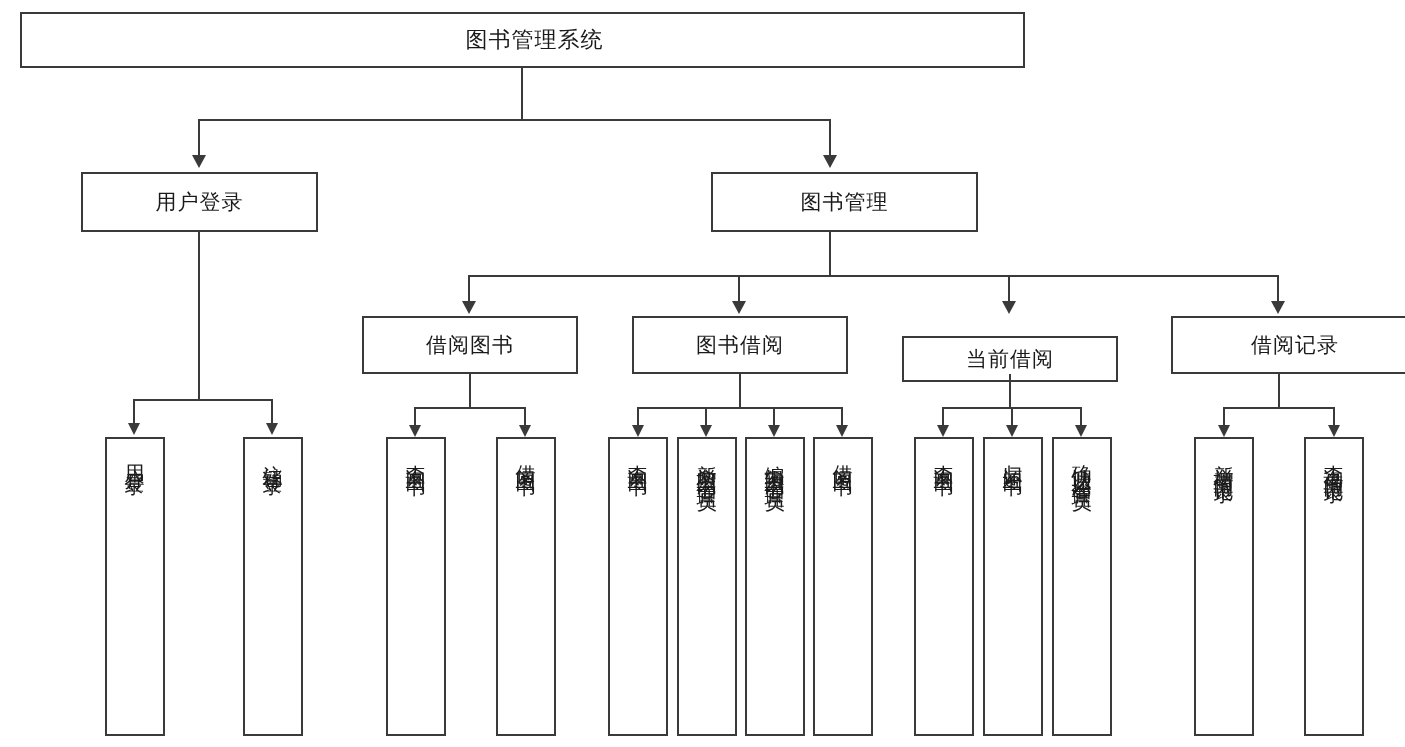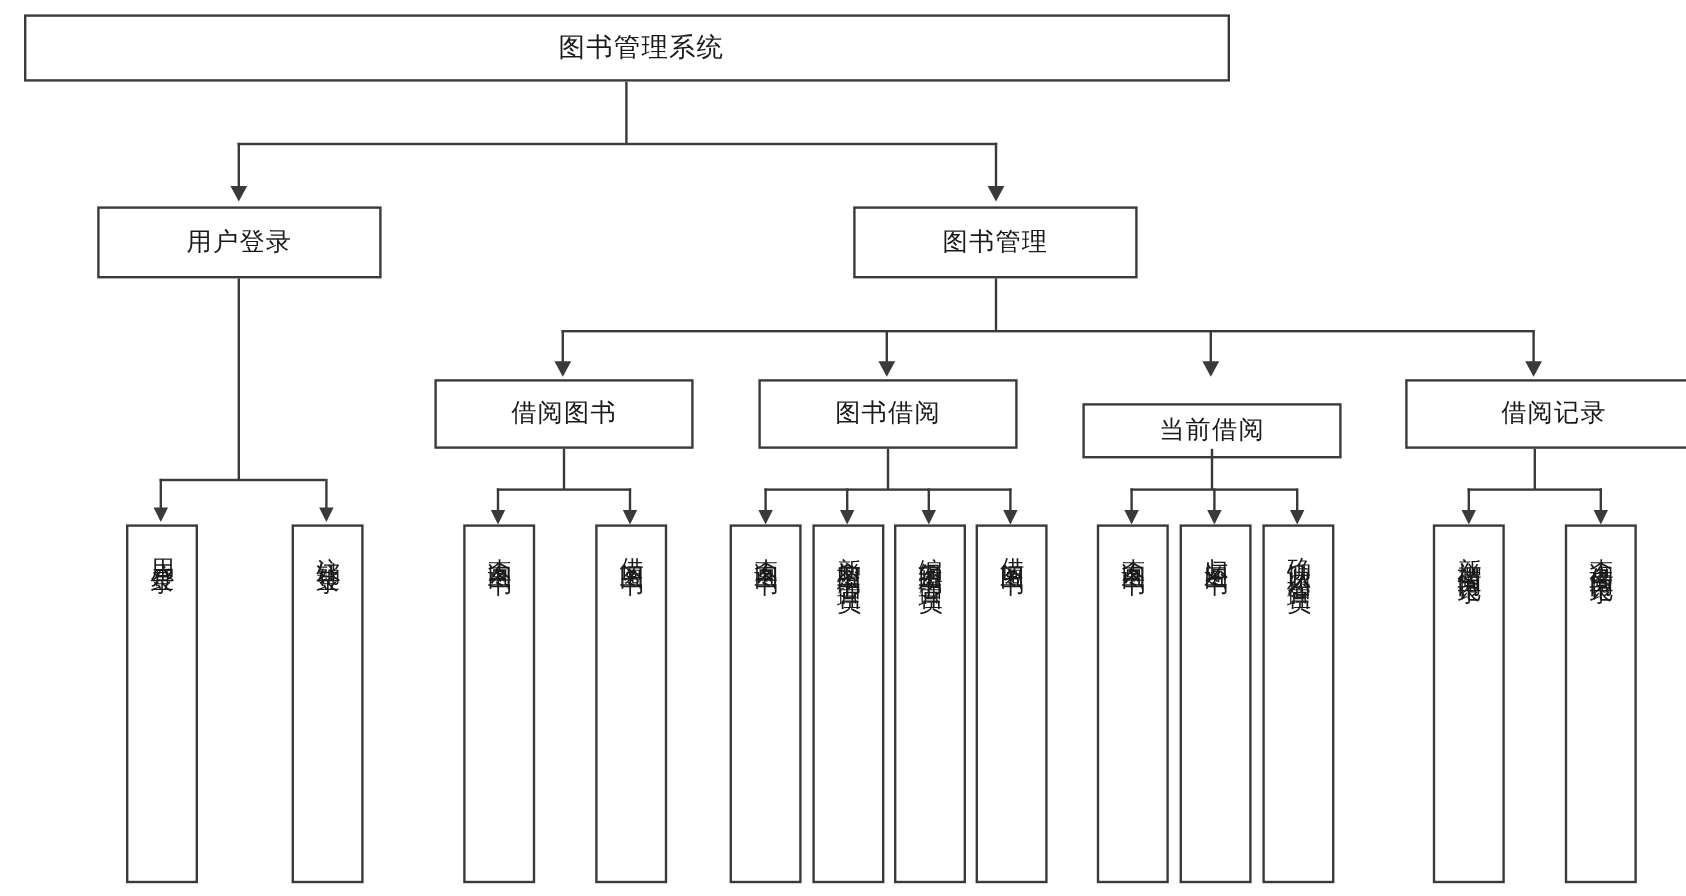--- a/index.html
+++ b/index.html
@@ -107,21 +107,21 @@
   <div class="ln vert" style="left:198px; top:119px; width:2px; height:38px;"></div>
   <div class="arrow" style="left:192px; top:155px;"></div>
 
   <div class="ln vert" style="left:829px; top:119px; width:2px; height:38px;"></div>
   <div class="arrow" style="left:823px; top:155px;"></div>
 
   <div class="node h" style="left:81px; top:172px; width:237px; height:60px;">
     <span class="lbl">用户登录</span>
   </div>
 
-  <div class="node h" style="left:711px; top:172px; width:237px; height:60px;">
+  <div class="node h" style="left:711px; top:172px; width:267px; height:60px;">
     <span class="lbl">图书管理</span>
   </div>
 
   <div class="ln vert" style="left:198px; top:232px; width:2px; height:168px;"></div>
   <div class="ln horz" style="left:133px; top:399px; width:138px; height:2px;"></div>
   <div class="ln vert" style="left:133px; top:399px; width:2px; height:26px;"></div>
   <div class="arrow sm" style="left:128px; top:423px;"></div>
   <div class="ln vert" style="left:271px; top:399px; width:2px; height:26px;"></div>
   <div class="arrow sm" style="left:266px; top:423px;"></div>
 

